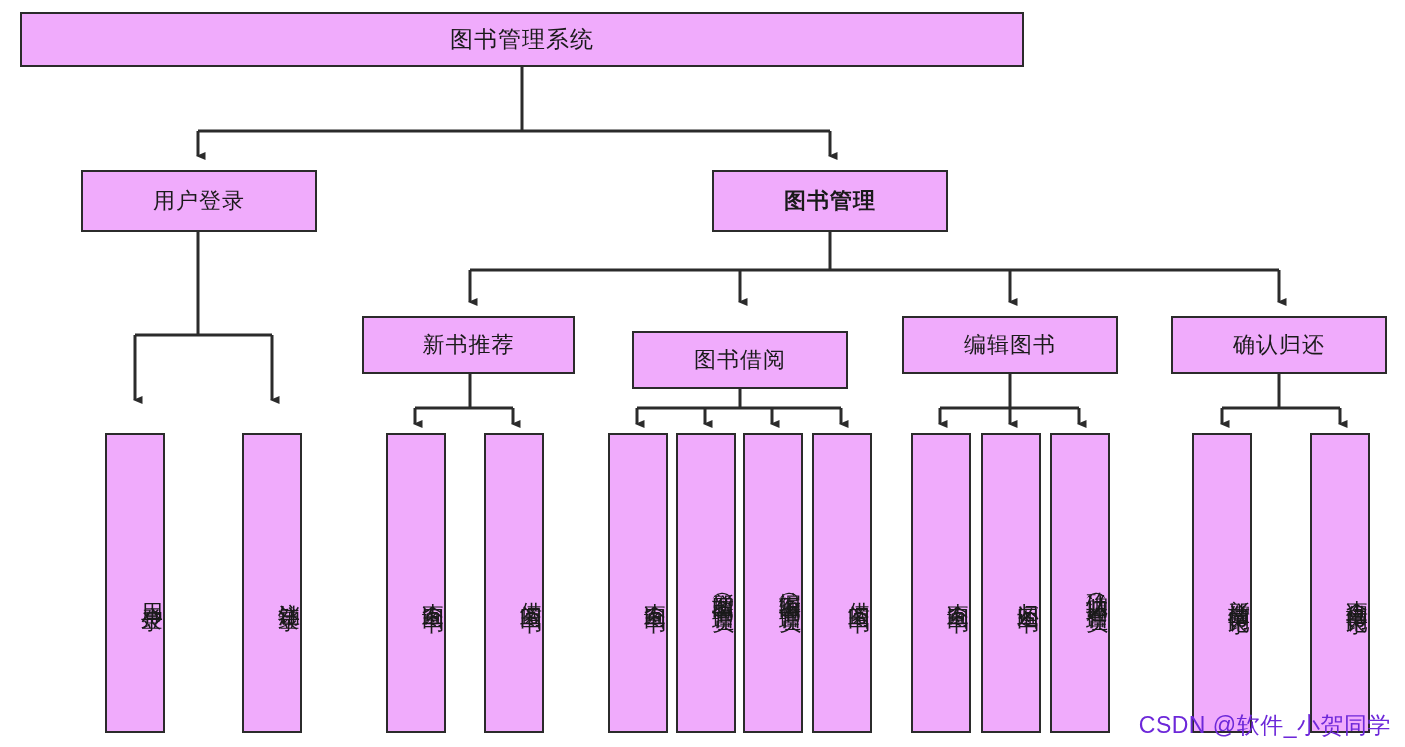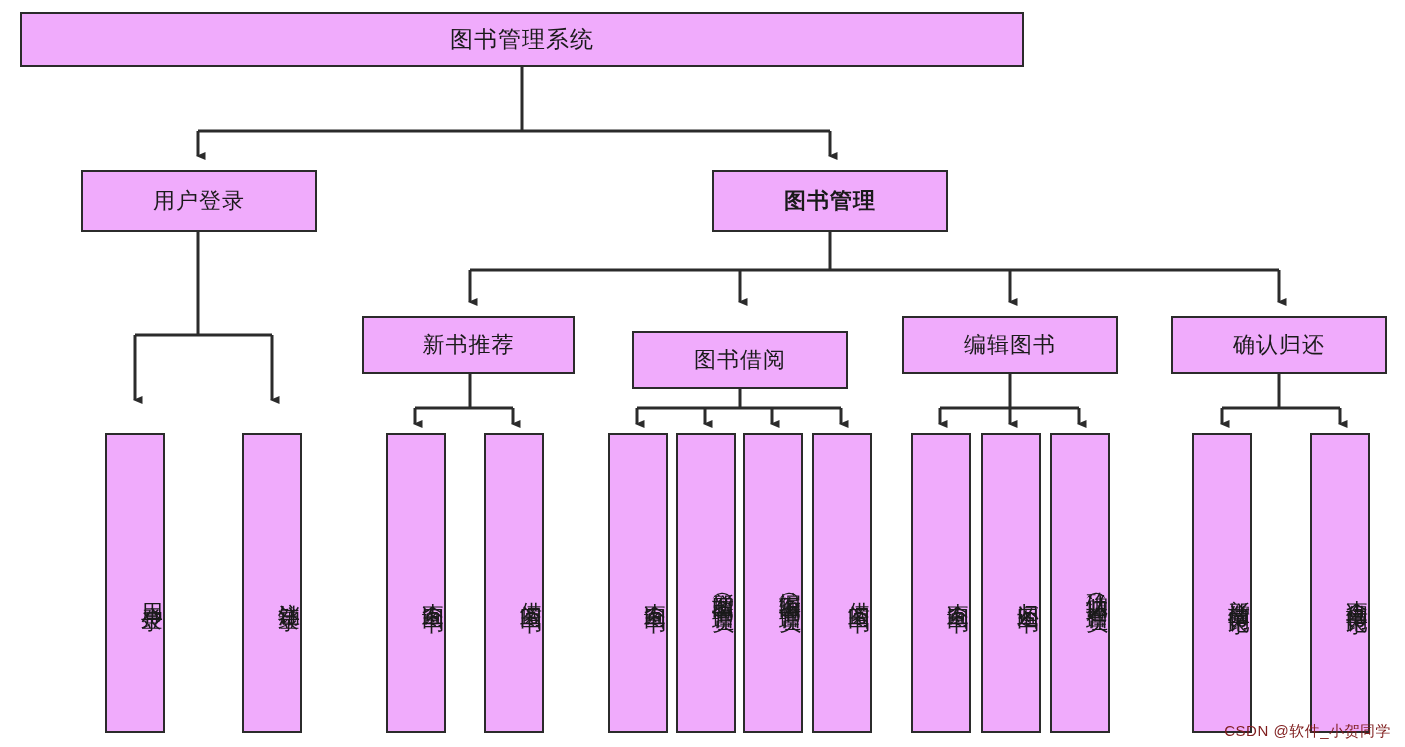--- a/index.html
+++ b/index.html
@@ -46,22 +46,22 @@
   .root{font-size:23px;}
   svg.links{
     position:absolute;left:0;top:0;
     width:1405px;height:747px;
     z-index:1;
     pointer-events:none;
   }
   .watermark{
     position:absolute;
     right:14px;bottom:6px;
-    font-size:15px;
-    color:#7f1d1d;
+    font-size:23px;
+    color:#6d28d9;
     letter-spacing:0.5px;
     white-space:nowrap;
     z-index:5;
   }
 </style>
 </head>
 <body>
 
 <div id="diagram">
 

